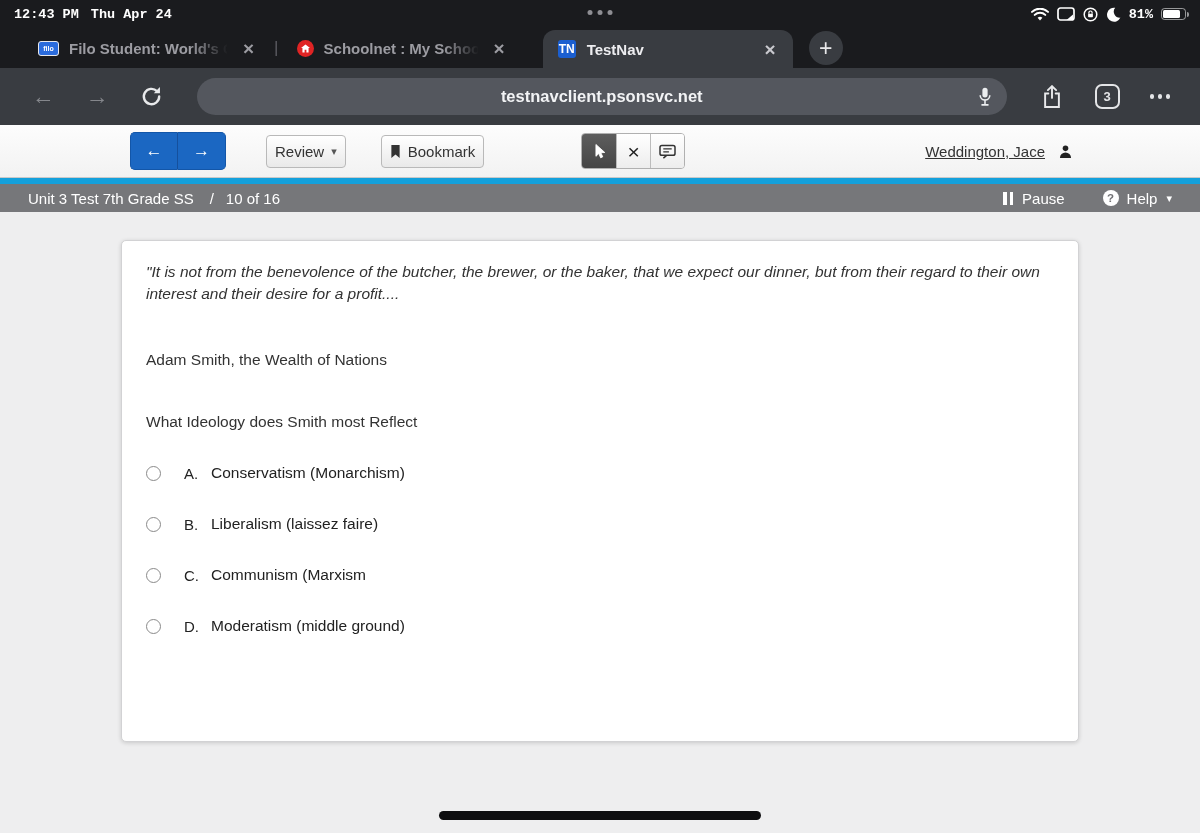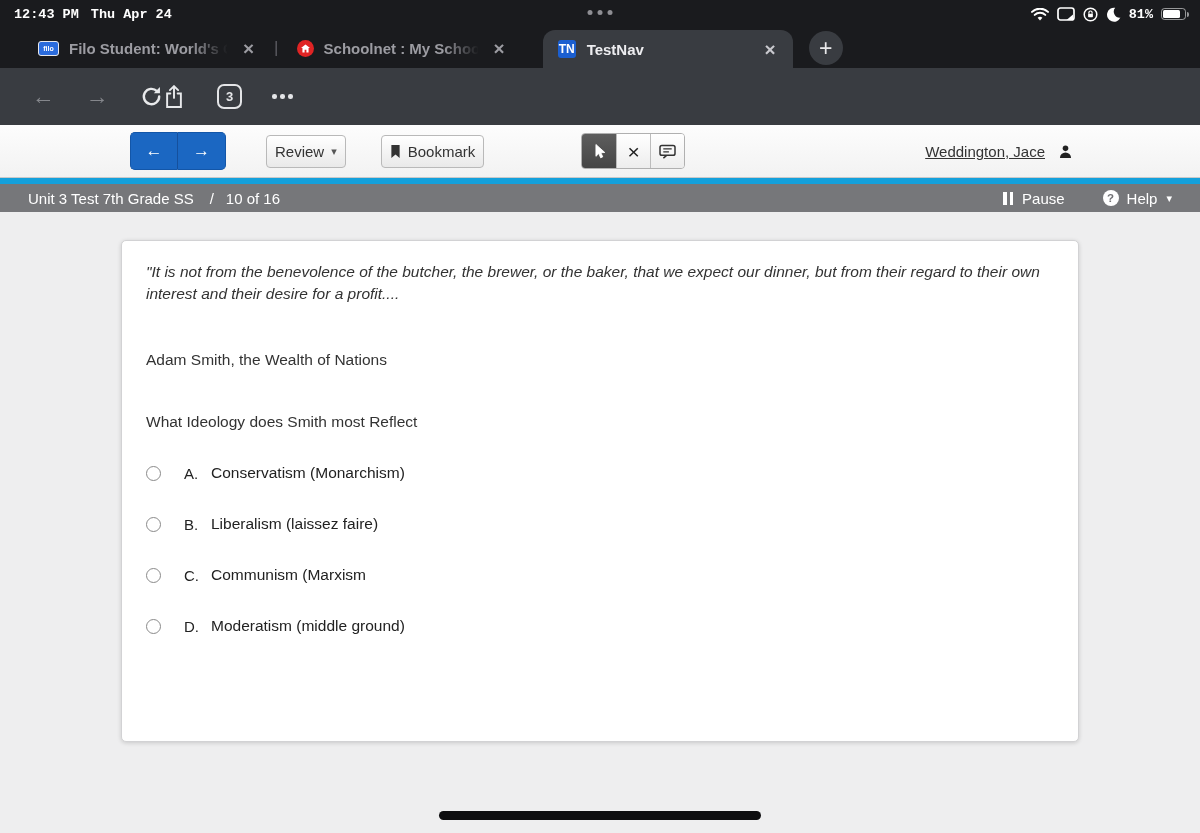--- a/index.html
+++ b/index.html
@@ -191,20 +191,30 @@
 
 <div class="browser-bar">
   <span class="nav-arrow">←</span>
   <span class="nav-arrow fwd">→</span>
   <span class="reload-btn">
     <svg width="23" height="23" viewBox="0 0 24 24">
         <path d="M20 12 a8 8 0 1 1 -2.3 -5.6" fill="none" stroke="#e8e9eb" stroke-width="2.5" stroke-linecap="round"></path>
         <path d="M20.8 2.2 v6.4 h-6.4 z" fill="#e8e9eb"></path>
       </svg>
   </span>
+  <div class="url-pill">
+    <span>testnavclient.psonsvc.net</span>
+    <span class="mic-btn">
+      <svg width="14" height="21" viewBox="0 0 16 22">
+          <rect x="5" y="1" width="6" height="11" rx="3" fill="#eceef0"></rect>
+          <path d="M2.5 9.5 a5.5 5.5 0 0 0 11 0" fill="none" stroke="#eceef0" stroke-width="1.8"></path>
+          <path d="M8 15.3 V19.3 M4.6 20.6 h6.8" stroke="#eceef0" stroke-width="1.8" stroke-linecap="round"></path>
+        </svg>
+    </span>
+  </div>
   <span class="share-btn">
     <svg width="22" height="25" viewBox="0 0 24 26">
         <path d="M12 2 L12 14.5" stroke="#e8e9eb" stroke-width="2.1" stroke-linecap="round"></path>
         <path d="M7.5 6 L12 1.8 L16.5 6" fill="none" stroke="#e8e9eb" stroke-width="2.1" stroke-linecap="round" stroke-linejoin="round"></path>
         <path d="M8 9.8 H4.5 V24.5 H19.5 V9.8 H16" fill="none" stroke="#e8e9eb" stroke-width="2.1" stroke-linecap="round"></path>
       </svg>
   </span>
   <span class="tabcount-btn">3</span>
   <span class="menu-dots">
       <i></i>

